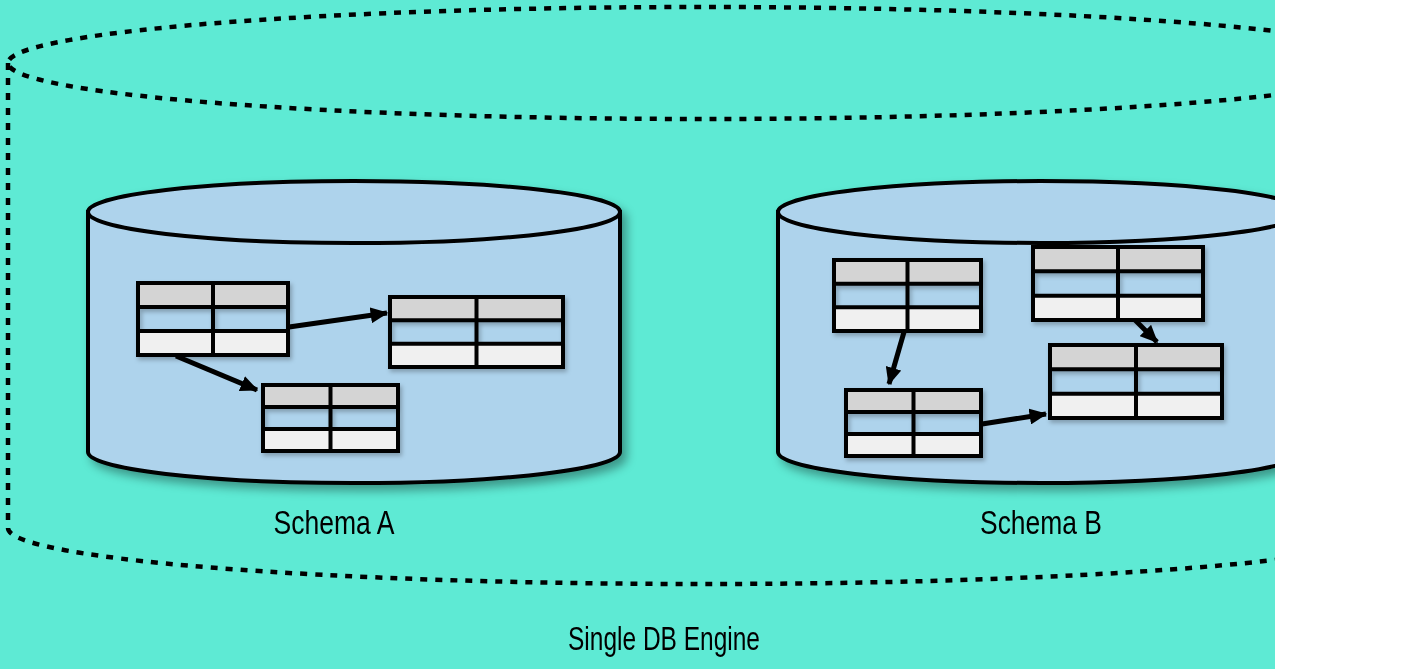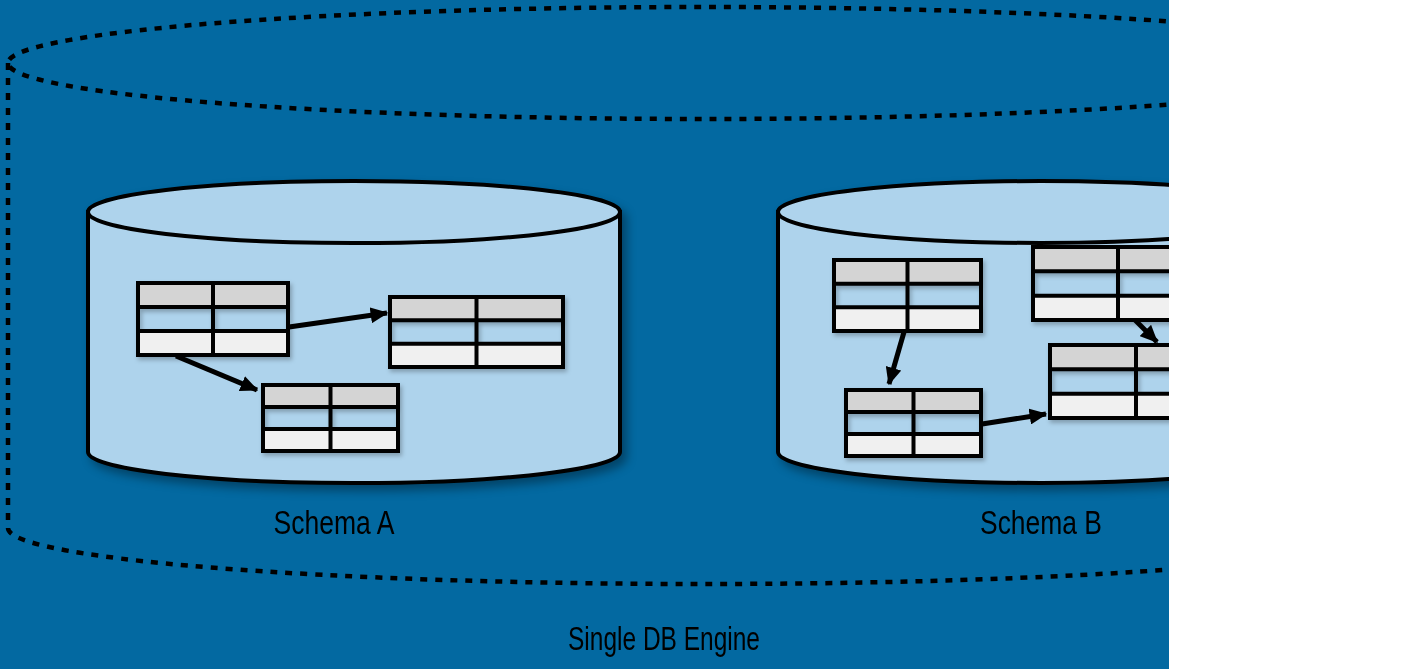--- a/index.html
+++ b/index.html
@@ -3,23 +3,23 @@
 <meta charset="utf-8">
 <style>
   html, body {
     margin: 0;
     padding: 0;
     background: #ffffff;
     font-family: "Liberation Sans", sans-serif;
   }
   .stage {
     position: relative;
-    width: 1169px;
+    width: 1275px;
     height: 669px;
-    background: #0369a1;
+    background: #5eead4;
     overflow: hidden;
   }
   svg { display: block; }
   .schema-cyl { filter: drop-shadow(5px 6px 5px rgba(0,0,0,0.35)); }
   .table-icon { filter: drop-shadow(2px 3px 2px rgba(0,0,0,0.25)); }
   .dashed {
     fill: none;
     stroke: #000000;
     stroke-width: 4.5;
     stroke-dasharray: 7 8;

